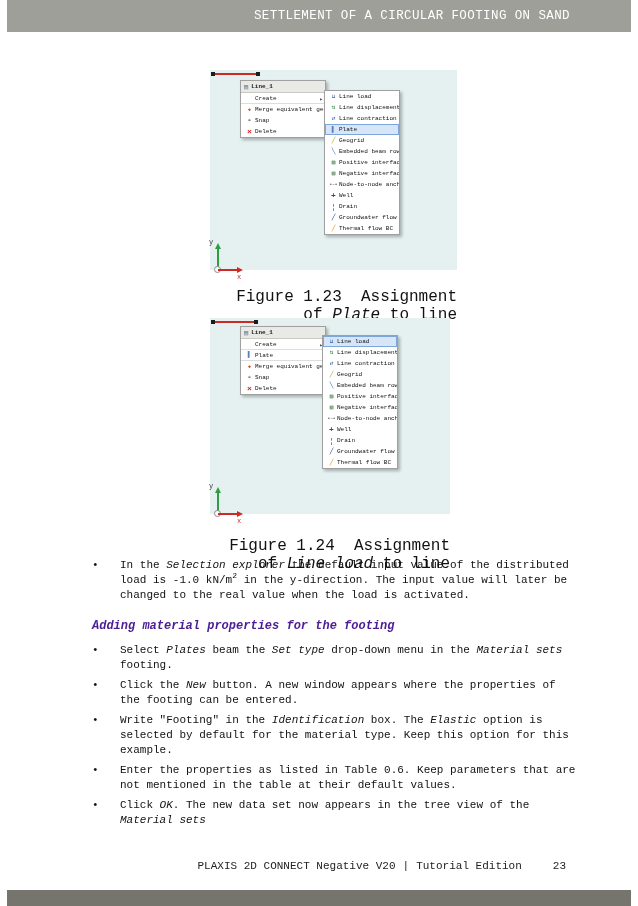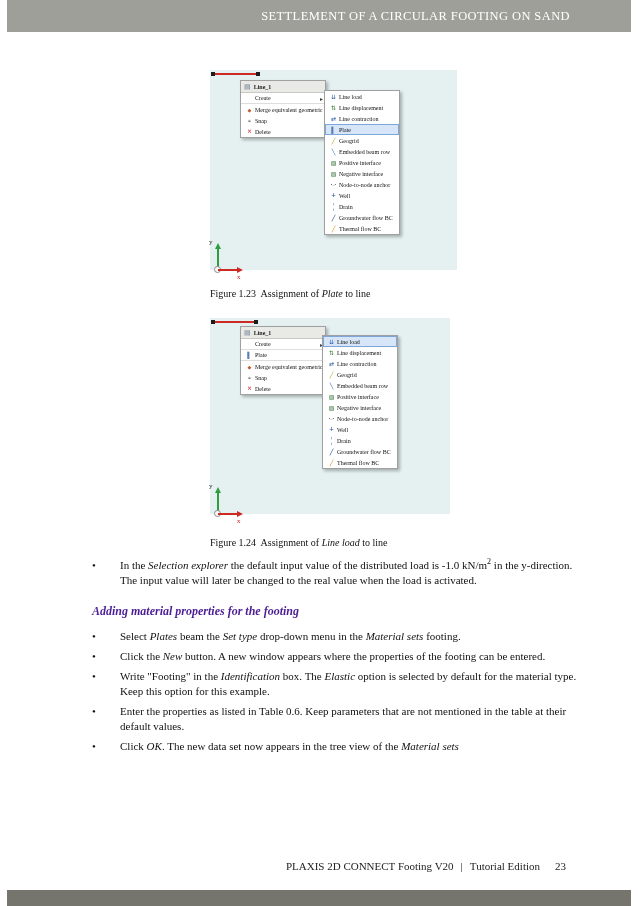--- a/index.html
+++ b/index.html
@@ -1,20 +1,20 @@
 <!DOCTYPE html>
 <html><head>
 <meta charset="utf-8">
 <style>
   * { margin:0; padding:0; box-sizing:border-box; }
   html,body { background:#fff; }
   .page {
     position:relative; width:624px; height:906px; margin:0 auto;
     background:#fff; overflow:hidden;
-    font-family:Liberation Serif, serif; color:#1a1a1a;
+    font-family:Liberation Mono, monospace; color:#1a1a1a;
   }
   .it { font-style:italic; }
   sup { font-size:8px; line-height:0; vertical-align:super; }
 
   
   .topbar {
     position:absolute; left:0; top:0; width:638px; height:32px;
     background:#9f9f99; display:flex; align-items:center;
     justify-content:flex-end; padding-right:75px;
   }
@@ -93,21 +93,21 @@
   .axis-y-arrow::before { content:""; position:absolute; top:-6px; left:-2px;
     border:3px solid transparent; border-bottom:6px solid #2e9e3e; }
   .axis-x-arrow { position:absolute; left:7px; top:27px; width:22px; height:2px; background:#cc2a22; }
   .axis-x-arrow::before { content:""; position:absolute; right:-6px; top:-2px;
     border:3px solid transparent; border-left:6px solid #cc2a22; }
   .axis-origin { position:absolute; left:3px; top:24px; width:7px; height:7px;
     border:1px solid #8a8a8a; border-radius:50%; background:#fbfbfb; }
   .axis-y-label { position:absolute; left:-2px; top:-4px; font-size:7px; color:#333; }
   .axis-x-label { position:absolute; left:26px; top:31px; font-size:7px; color:#cc2a22; }
 
-  .caption { position:absolute; font-size:10px; color:#111; text-align:left; }
+  .caption { position:absolute; font-size:16px; color:#111; text-align:right; }
   .cap-1 { left:203px; top:288px; width:247px; }
   .cap-2 { left:203px; top:537px; width:240px; }
 
   
   .content { position:absolute; left:85px; top:558px; width:489px; }
   .bullet-row { display:flex; margin-bottom:5px; }
   .bullet-col { flex:0 0 28px; font-size:11px; line-height:15px; color:#111; }
   .bullet-text { flex:1; font-size:11px; line-height:15px; color:#111; }
   .section-heading { font-size:12px; font-weight:bold; font-style:italic;
     color:#4c1d95; margin:16px 0 10px 0; }
@@ -118,21 +118,21 @@
   .materials-icon::before { content:""; position:absolute; left:2px; right:2px; top:3px;
     height:1px; background:#7a93b5; box-shadow:0 3px 0 #7a93b5, 0 6px 0 #7a93b5; }
 
   
   .footer {
     position:absolute; left:0; right:0; top:860px; display:flex;
     justify-content:flex-end; align-items:baseline; padding-right:65px;
     font-size:11px; color:#222;
   }
   .footer .sep { margin:0 7px; }
-  .footer .pageno { margin-left:15px; }
+  .footer .pageno { margin-left:31px; }
 </style>
 </head>
 <body>
 
 <div class="page">
 
   <div class="topbar">
     <span>SETTLEMENT OF A CIRCULAR FOOTING ON SAND</span>
   </div>
 
@@ -367,21 +367,21 @@
     </div>
 
     <div class="bullet-row">
       <span class="bullet-col">•</span>
       <div class="bullet-text"><span>Click </span><span class="it">OK</span><span>. The new data set now appears in the tree view of the </span><span class="it">Material sets</span></div>
     </div>
 
   </div>
 
   <div class="footer">
-    <span>PLAXIS 2D CONNECT Footing V20</span>
+    <span>PLAXIS 2D CONNECT Negative V20</span>
     <span class="sep">|</span>
     <span>Tutorial Edition</span>
     <span class="pageno">23</span>
   </div>
 
   <div class="bottombar"></div>
 
 </div>
 
 </body></html>

